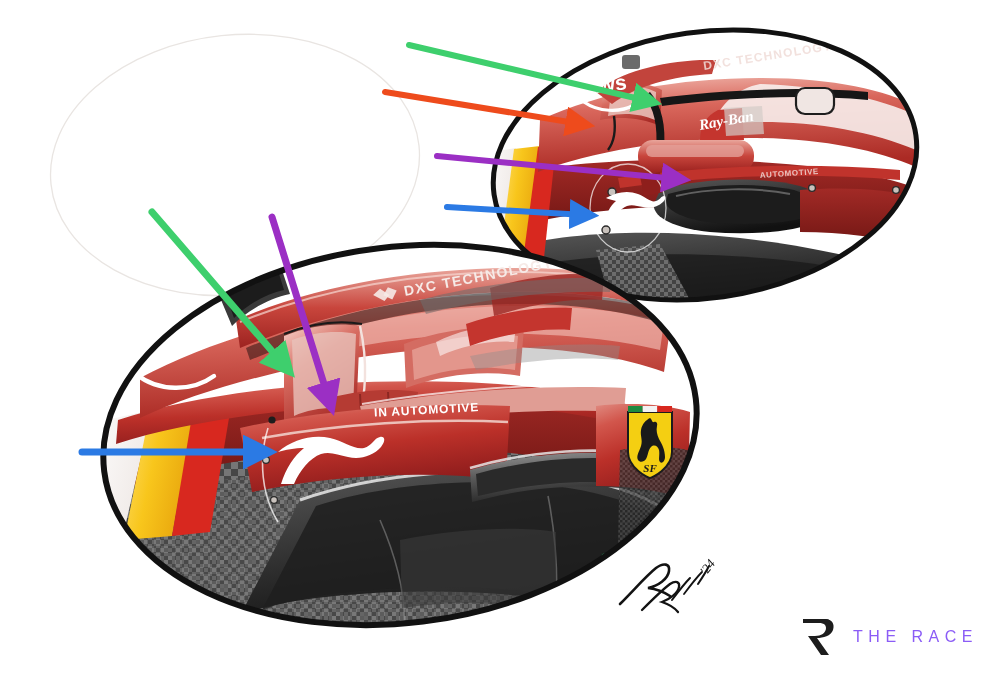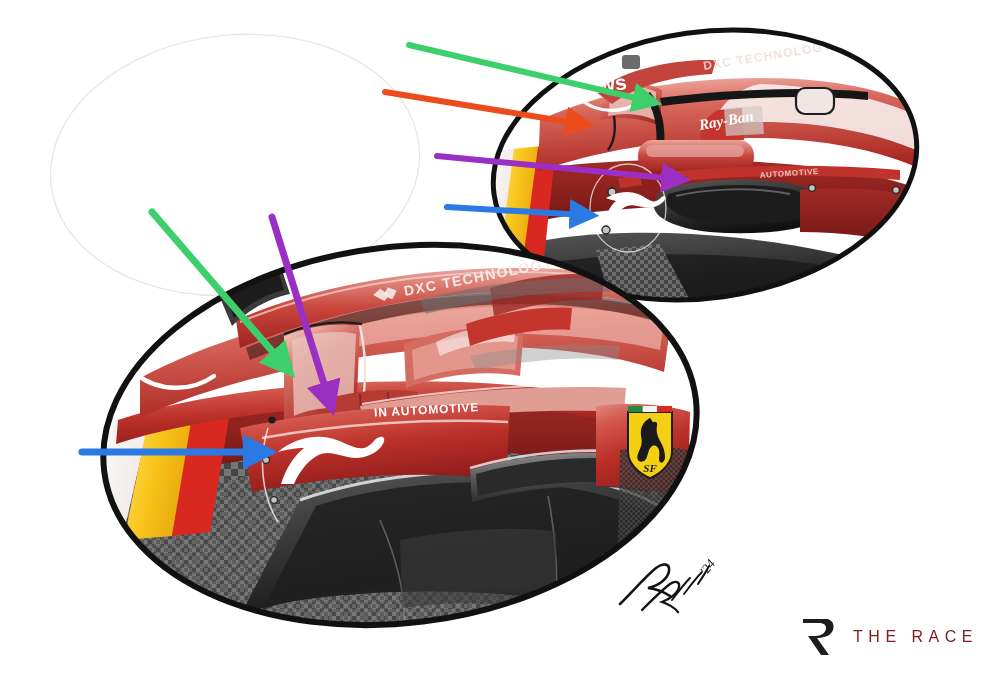--- a/index.html
+++ b/index.html
@@ -4,21 +4,21 @@
 <title>Ferrari F1 Technical Illustration</title>
 <style>
   html,body{margin:0;padding:0;background:#ffffff;}
   body{width:1000px;height:689px;position:relative;overflow:hidden;
        font-family:"Liberation Sans",sans-serif;}
   #stage{position:absolute;left:0;top:0;width:1000px;height:689px;background:#fff;}
   svg.layer{position:absolute;left:0;top:0;width:1000px;height:689px;}
   #brand{position:absolute;right:22px;bottom:30px;display:flex;align-items:center;gap:14px;}
   #brand .rmark{width:40px;height:44px;}
   #brand .rtext{font-family:"Liberation Sans",sans-serif;font-size:16px;
-     letter-spacing:5.5px;color:#7f1d1d;font-weight:400;white-space:nowrap;}
+     letter-spacing:5.5px;color:#8b5cf6;font-weight:400;white-space:nowrap;}
 </style>
 </head>
 <body>
 
 <div id="stage">
 
 <svg class="layer" viewBox="0 0 1000 689">
   <defs>
 
     <linearGradient id="gRedBody" x1="0" y1="0" x2="0.35" y2="1">

